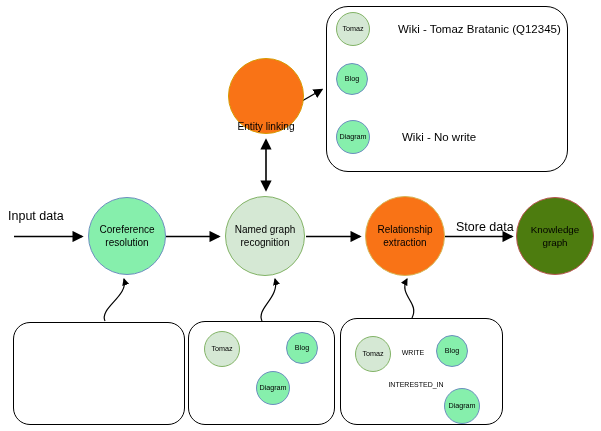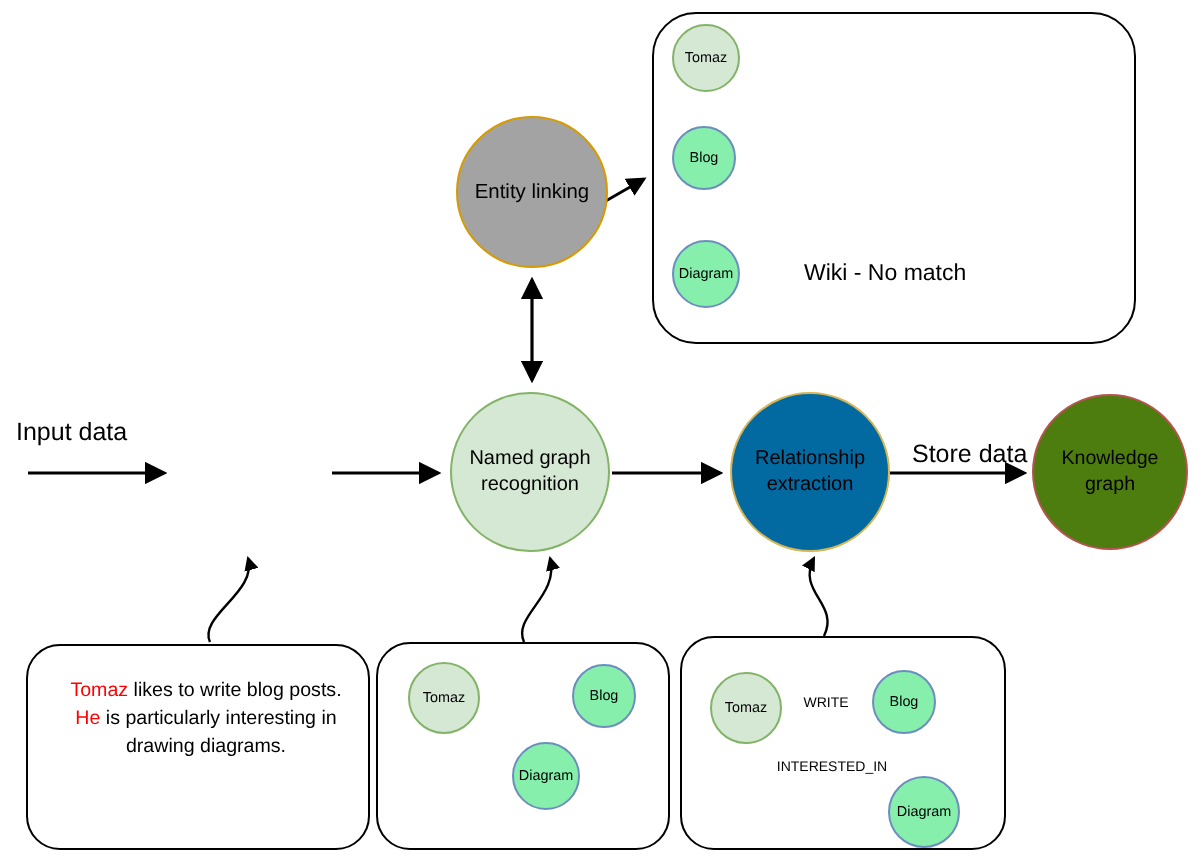--- a/index.html
+++ b/index.html
@@ -9,22 +9,22 @@
   }
   svg.arrows{position:absolute;left:0;top:0;width:601px;height:431px;z-index:1;}
   .node{
     position:absolute;border-radius:50%;display:flex;align-items:center;justify-content:center;
     text-align:center;font-size:10px;line-height:13px;white-space:pre-line;z-index:2;box-sizing:border-box;
   }
   .node.big{border-width:1.5px;border-style:solid;}
   .node.small{border-width:1px;border-style:solid;font-size:7.2px;line-height:8px;white-space:nowrap;}
   .blue  {background:#86efac;border-color:#6C8EBF;}
   .green {background:#D5E8D4;border-color:#82B366;}
-  .orange{background:#a3a3a3;border-color:#D79B00;}
-  .yellow{background:#0369a1;border-color:#D6B656;}
+  .orange{background:#f97316;border-color:#D79B00;align-items:flex-end;}
+  .yellow{background:#f97316;border-color:#D6B656;}
   .red   {background:#4d7c0f;border-color:#B85450;}
   .rbox{
     position:absolute;background:#fff;border:1.6px solid #000;box-sizing:border-box;z-index:1;
   }
   .flow-label{position:absolute;font-size:12.5px;z-index:2;text-align:right;}
   .wiki-row{position:absolute;display:flex;align-items:center;z-index:2;}
   .wiki-row .wiki-text{font-size:11.5px;margin-left:4px;white-space:nowrap;}
   .example-text{
     position:absolute;left:26px;top:339px;width:154px;text-align:center;
     font-size:9.8px;line-height:13.8px;z-index:2;
@@ -73,59 +73,59 @@
 
     <path d="M33,342 C22,345 20,359 26,364.5" stroke="#FF0000" stroke-width="1.3" fill="none" marker-end="url(#arrRed)"></path>
   </svg>
 
   <div class="flow-label" style="left:8px;top:209px;">Input data</div>
   <div class="flow-label" style="left:456px;top:220px;">Store data</div>
 
   <div class="node big orange" style="left:228px;top:58px;width:76px;height:76px;font-size:10.2px;">
     <span>Entity linking</span>
   </div>
+  <div class="node big blue" style="left:88px;top:197px;width:78px;height:78px;">
+    <span>Coreference
+resolution</span>
+  </div>
   <div class="node big green" style="left:225px;top:196px;width:80px;height:80px;">
     <span>Named graph
 recognition</span>
   </div>
   <div class="node big yellow" style="left:365px;top:196px;width:80px;height:80px;">
     <span>Relationship
 extraction</span>
   </div>
   <div class="node big red" style="left:516px;top:197px;width:78px;height:78px;font-size:9.8px;">
     <span>Knowledge graph</span>
   </div>
 
   <div class="rbox" style="left:326px;top:6px;width:242px;height:166px;border-radius:22px;"></div>
   <div class="wiki-row" style="left:336px;top:12px;height:34px;">
     <div class="node small green" style="position:static;width:34px;height:34px;flex:0 0 34px;">
       <span>Tomaz</span>
     </div>
     <div style="width:24px;"></div>
+    <span class="wiki-text">Wiki - Tomaz Bratanic (Q12345)</span>
   </div>
   <div class="wiki-row" style="left:336px;top:63px;height:32px;">
     <div class="node small blue" style="position:static;width:32px;height:32px;flex:0 0 32px;">
       <span>Blog</span>
     </div>
     <div style="width:26px;"></div>
   </div>
   <div class="wiki-row" style="left:336px;top:120px;height:34px;">
     <div class="node small blue" style="position:static;width:34px;height:34px;flex:0 0 34px;">
       <span>Diagram</span>
     </div>
     <div style="width:28px;"></div>
-    <span class="wiki-text">Wiki - No match</span>
+    <span class="wiki-text">Wiki - No write</span>
   </div>
 
   <div class="rbox" style="left:13px;top:322px;width:172px;height:103px;border-radius:17px;"></div>
-  <div class="example-text">
-    <span class="ent">Tomaz</span><span> likes to write blog posts.</span><br>
-    <span class="ent">He</span><span> is particularly interesting in</span><br>
-    <span>drawing diagrams.</span>
-  </div>
 
   <div class="rbox" style="left:188px;top:321px;width:147px;height:104px;border-radius:17px;"></div>
   <div class="node small green" style="left:204px;top:331px;width:36px;height:36px;">
     <span>Tomaz</span>
   </div>
   <div class="node small blue" style="left:286px;top:332px;width:32px;height:32px;">
     <span>Blog</span>
   </div>
   <div class="node small blue" style="left:256px;top:371px;width:34px;height:34px;">
     <span>Diagram</span>

